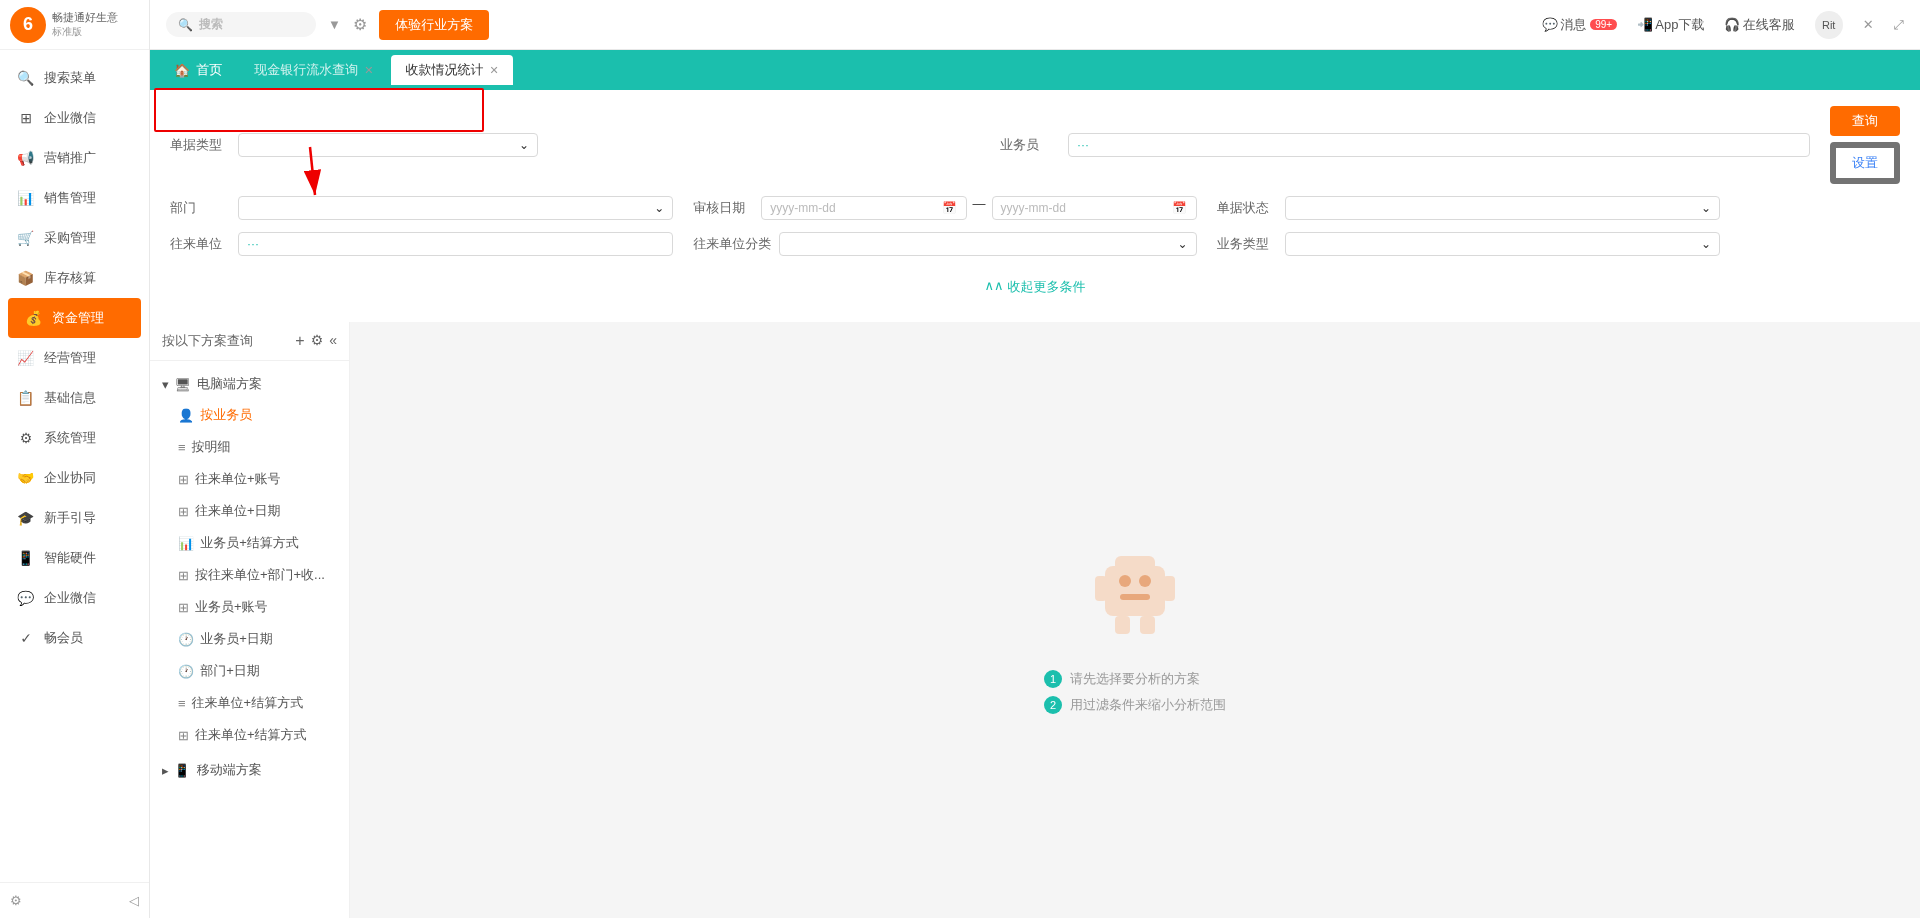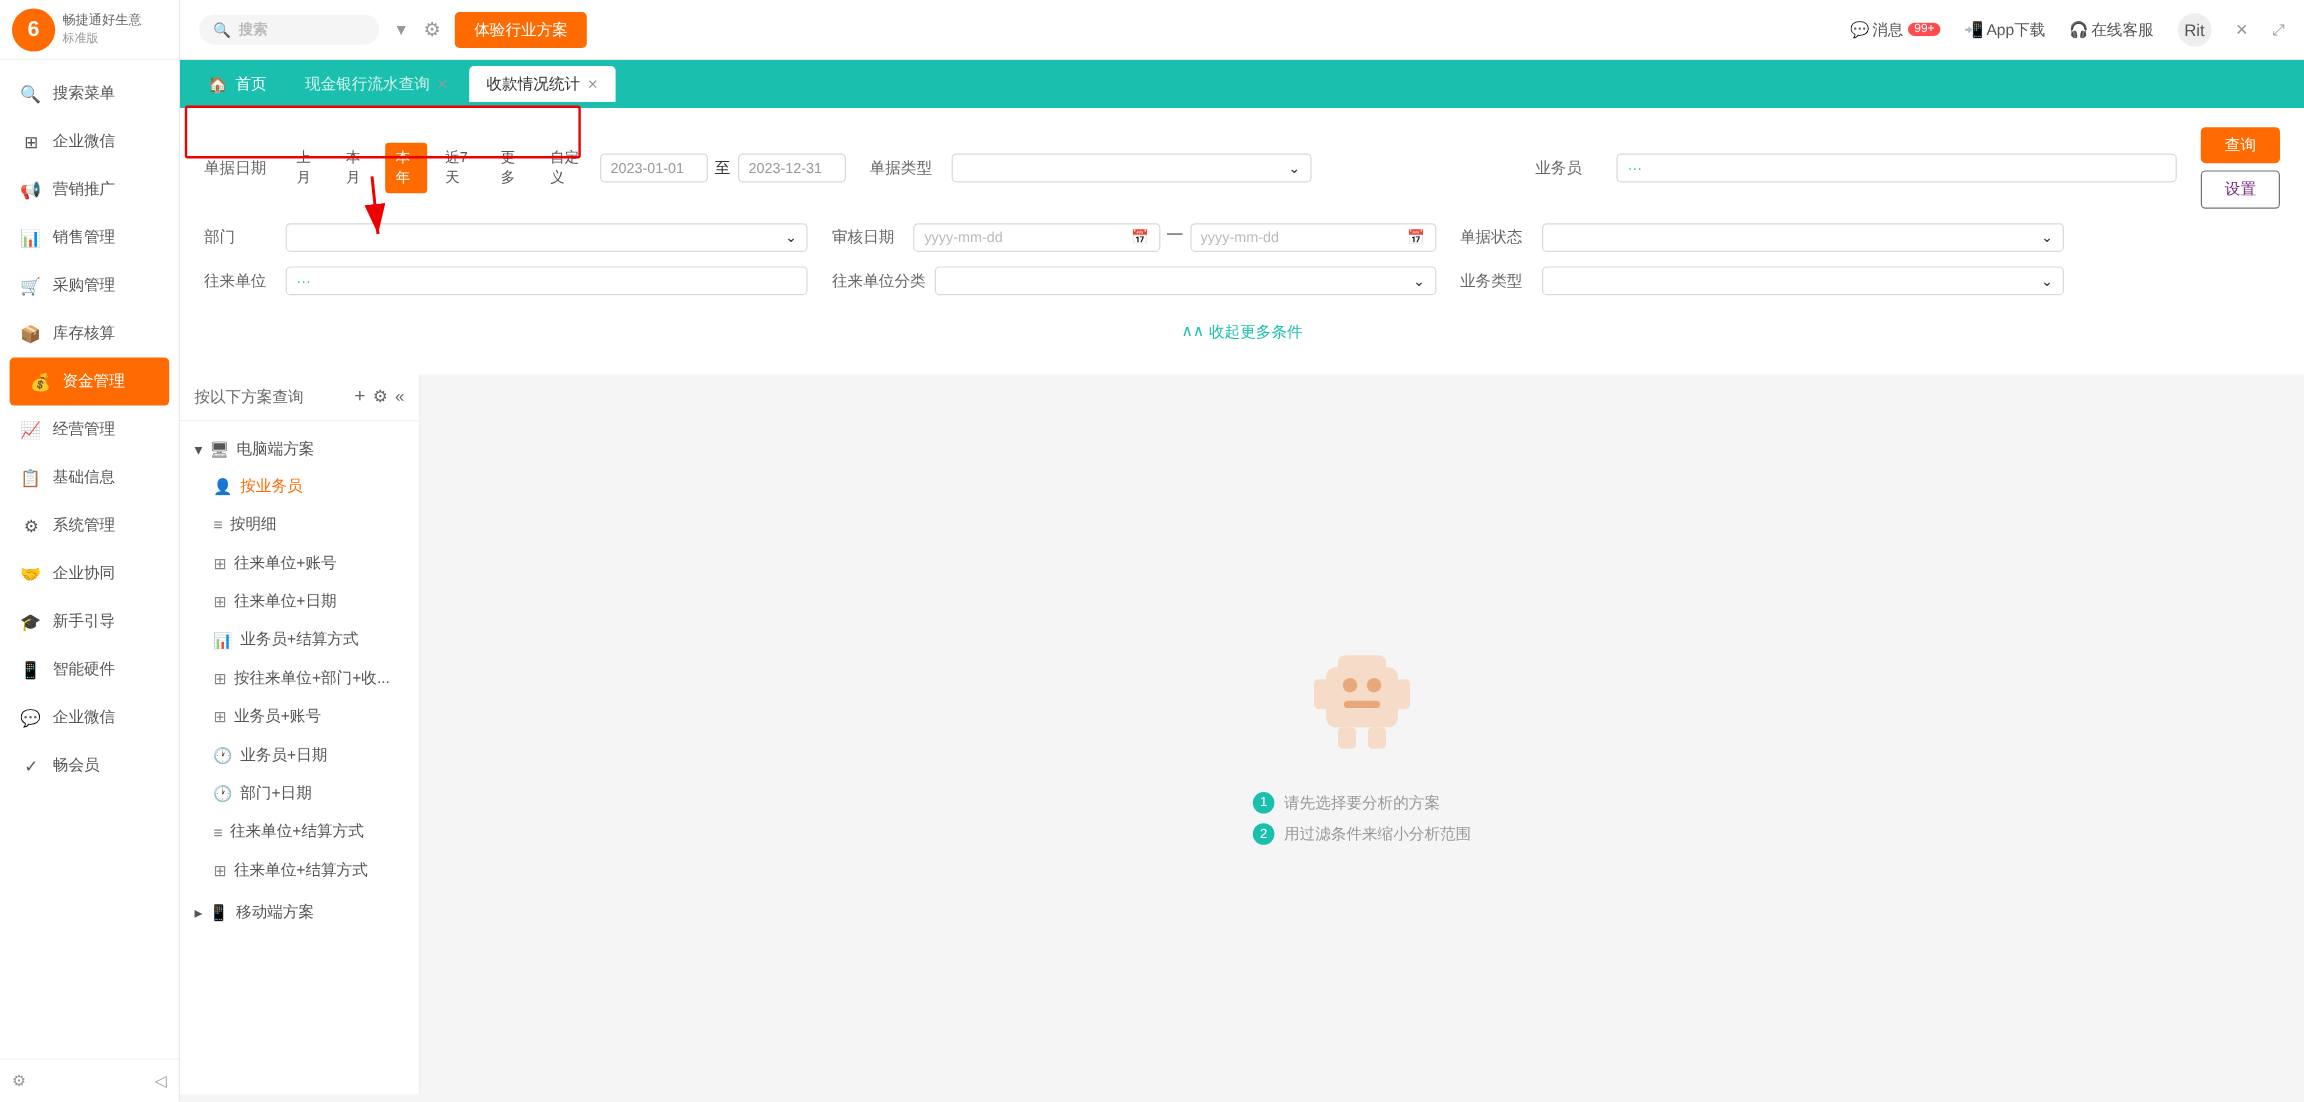--- a/index.html
+++ b/index.html
@@ -153,21 +153,21 @@
 
     .layout-split {
       display: flex; flex: 1;
     }
 
     .btn-query {
       background: #ff6b00; color: #fff; border: none; border-radius: 4px;
       padding: 6px 20px; cursor: pointer; font-size: 13px; white-space: nowrap;
     }
     .btn-settings {
-      background: #fff; color: #701a75; border: 1px solid #737373; border-radius: 4px;
+      background: #fff; color: #3b82f6; border: 6px solid #737373; border-radius: 4px;
       padding: 6px 16px; cursor: pointer; font-size: 13px; white-space: nowrap;
     }
     .query-btns { display: flex; flex-direction: column; gap: 6px; }
   </style>
 </head>
 <body>
 
 <div style="display:flex; width:1920px; height:918px; position:relative;">
 
   <div class="sidebar">
@@ -265,21 +265,21 @@
           <span class="badge-red">99+</span>
         </span>
         <span style="cursor:pointer;display:flex;align-items:center;gap:2px;">
           <span>📲</span>
           <span>App下载</span>
         </span>
         <span style="cursor:pointer;display:flex;align-items:center;gap:2px;">
           <span>🎧</span>
           <span>在线客服</span>
         </span>
-        <span style="cursor:pointer;background:#eee;border-radius:50%;width:28px;height:28px;display:inline-flex;align-items:center;justify-content:center;font-size:14px;">Rit</span>
+        <span style="cursor:pointer;background:#eee;border-radius:50%;width:28px;height:28px;display:inline-flex;align-items:center;justify-content:center;font-size:11px;">Rit</span>
         <span style="cursor:pointer;color:#999;">✕</span>
         <span style="cursor:pointer;color:#999;">⤢</span>
       </div>
     </div>
 
     <div class="tabs-bar">
       <div class="tab-item tab-home">
         <span>🏠</span>
         <span>首页</span>
       </div>
@@ -292,34 +292,20 @@
         <span class="tab-close">✕</span>
       </div>
     </div>
 
     <div class="content-area">
 
 
       <div class="filter-panel">
 
         <div class="filter-row">
-          <div class="filter-item">
-            <span class="filter-label">单据日期</span>
-            <div class="filter-date-group">
-              <span class="date-btn">上月</span>
-              <span class="date-btn">本月</span>
-              <span class="date-btn active">本年</span>
-              <span class="date-btn">近7天</span>
-              <span class="date-btn">更多</span>
-              <span class="date-btn">自定义</span>
-              <input type="text" class="date-input" style="width: 100px;" value="2023-01-01">
-              <span>至</span>
-              <input type="text" class="date-input" style="width: 100px;" value="2023-12-31">
-            </div>
-          </div>
           <div class="filter-item" style="flex:1;">
             <span class="filter-label">单据类型</span>
             <div class="filter-select filter-select-wide">
               <span style="color:#bbb;"></span>
               <span>⌄</span>
             </div>
           </div>
           <div class="filter-item" style="flex:1;">
             <span class="filter-label">业务员</span>
             <div class="filter-select" style="flex:1;">

